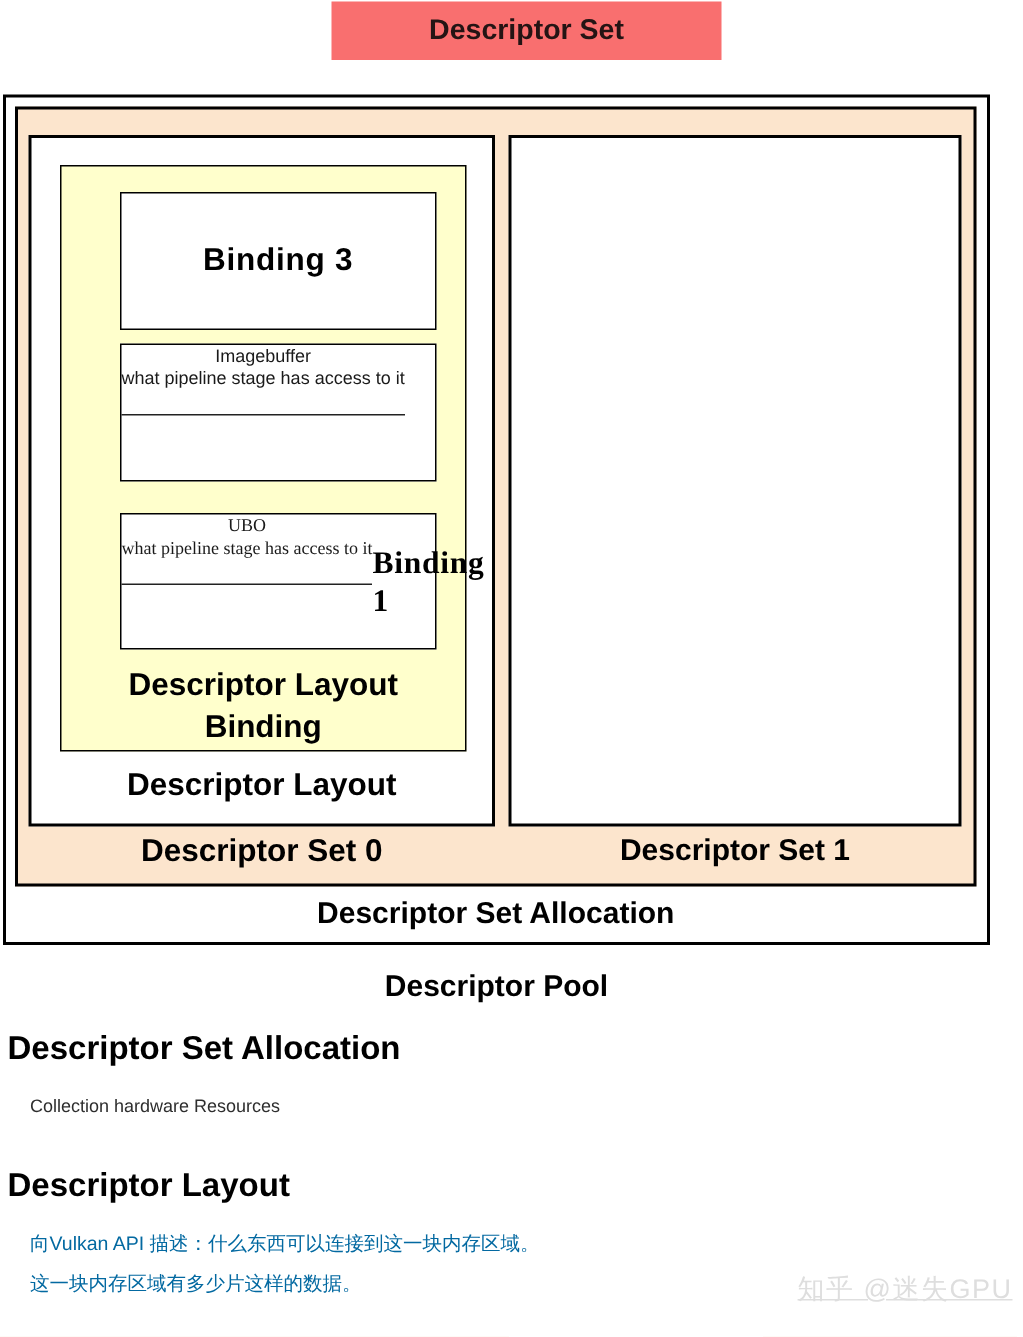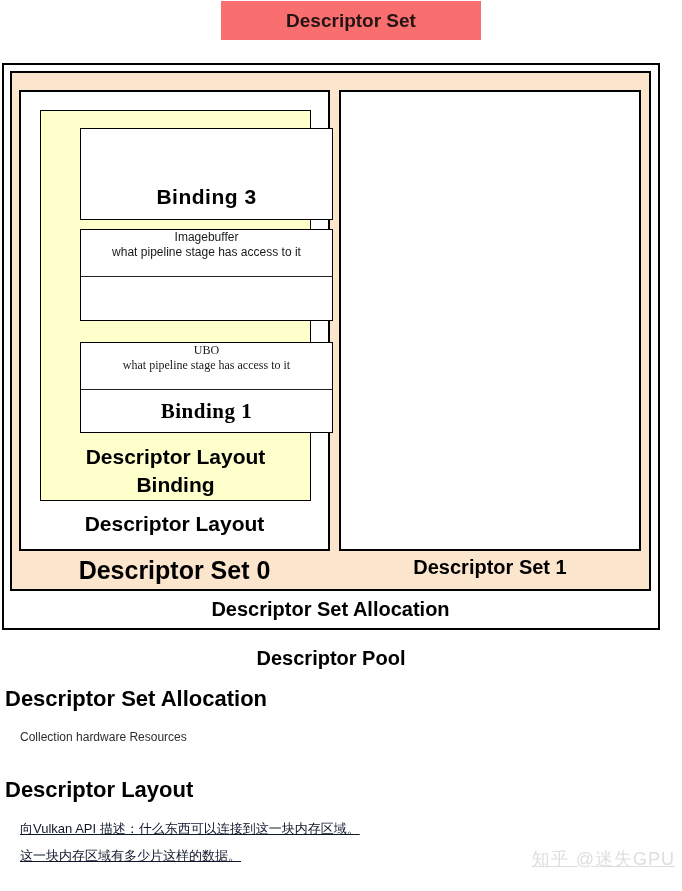--- a/index.html
+++ b/index.html
@@ -22,52 +22,52 @@
   }
 
   
   .outer-box   { left: 2px;  top: 63px;  width: 658px; height: 567px; border: 2px solid #000; background: #fff; }
   .alloc-box   { left: 10px; top: 71px;  width: 641px; height: 520px; border: 2px solid #000; background: #fce5cd; }
   .set-box     { top: 90px; height: 461px; border: 2px solid #000; background: #fff; }
   .set0-box    { left: 19px;  width: 311px; }
   .set1-box    { left: 339px; width: 302px; }
   .yellow-box  { left: 40px; top: 110px; width: 271px; height: 391px; border: 1px solid #000; background: #ffffcc; }
 
-  .binding-box { left: 80px; width: 253px; height: 92px; border: 1px solid #000; background: #fff;
-                 display: flex; flex-direction: column; }
+  .binding-box { left: 80px; width: 211px; height: 92px; border: 1px solid #000; background: #fff;
+                 display: flex; }
   .binding-3   { top: 128px; height: 92px; }
   .binding-2   { top: 229px; height: 92px; }
   .binding-1   { top: 342px; height: 91px; font-family: Liberation Serif, serif; }
   .binding-head {
     height: 46px; flex: none;
     display: flex; flex-direction: column; align-items: center; 
     font-size: 12px; line-height: 15px; color: #1a1a1a; text-align: center;
     border-bottom: 1px solid #222;
   }
   .binding-head.no-divider { border-bottom: none; }
   .binding-label {
     flex: 1; display: flex; align-items: center; justify-content: center;
     font-size: 21px; font-weight: bold; letter-spacing: 0.5px;
   }
 
   .label { text-align: center; font-weight: bold; color: #000; }
   .dlb-label    { left: 40px;  top: 443px; width: 271px; font-size: 21px; line-height: 28px; }
   .layout-label { left: 19px;  top: 512px; width: 311px; font-size: 21px; }
-  .set0-label   { left: 19px;  top: 556px; width: 311px; font-size: 25px; }
+  .set0-label   { left: 19px;  top: 556px; width: 311px; font-size: 21px; }
   .set1-label   { left: 339px; top: 556px; width: 302px; font-size: 20px; }
   .alloc-label  { left: 10px;  top: 598px; width: 641px; font-size: 20px; }
   .pool-label   { left: 2px;   top: 647px; width: 658px; font-size: 20px; }
 
   
   .doc-heading { left: 5px; width: 600px; font-size: 22px; font-weight: bold; color: #000; }
   .heading-1 { top: 686px; }
   .heading-2 { top: 777px; }
   .doc-line { left: 20px; width: 640px; font-size: 12px; color: #2e2e2e; }
   .line-en  { top: 730px; }
-  .zh { font-size: 13px; color: #0f172a; text-decoration: underline; }
+  .zh { font-size: 13px; color: #0369a1; }
   .zh-1 { top: 820px; }
   .zh-2 { top: 847px; }
   .zh-3 { top: 873px; }
 
   .watermark {
     left: 510px; top: 847px; width: 165px;
     font-size: 18px; color: #dedede; text-align: right;
     text-shadow: 1px 1px 0 #ffffff;
     letter-spacing: 1px;
     user-select: none;

